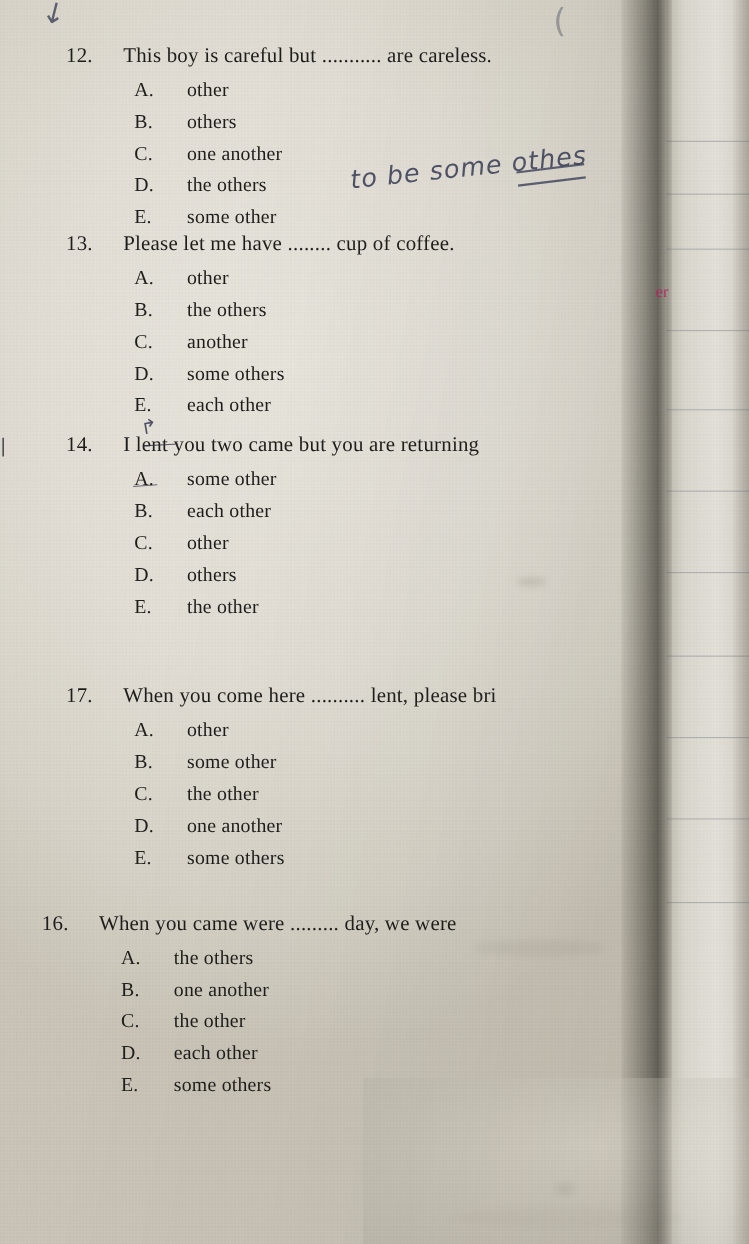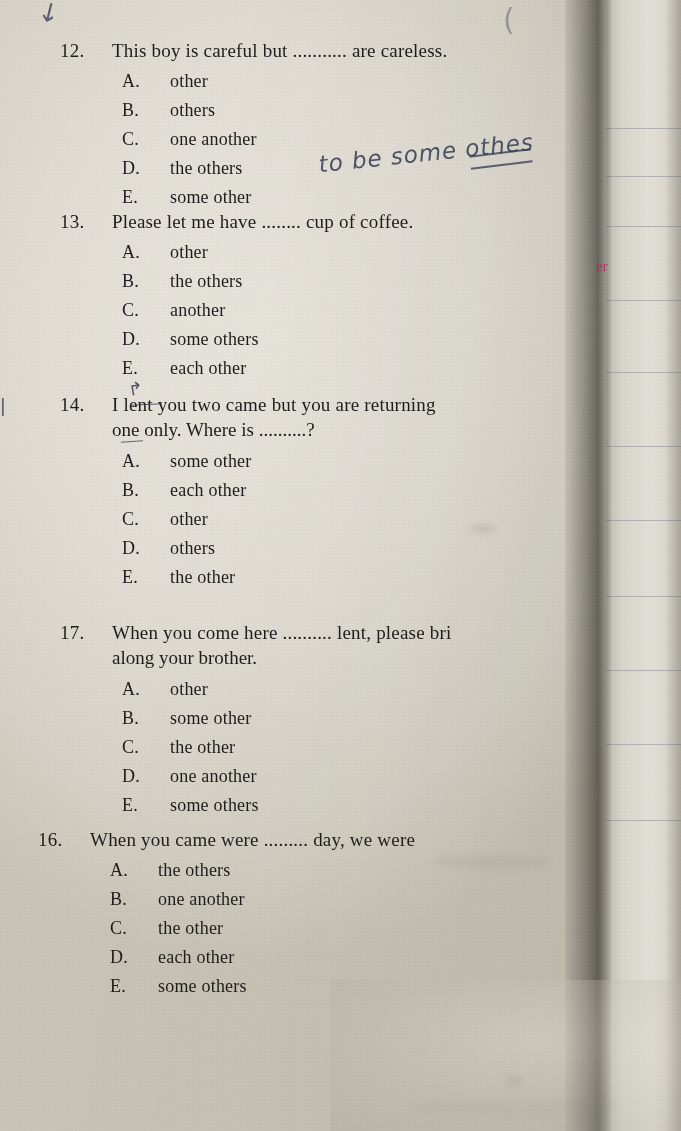--- a/index.html
+++ b/index.html
@@ -307,21 +307,20 @@
           <span class="opt-text">each other</span>
         </div>
       </div>
     </div>
 
     <div class="q" style="top:392px">
       <div class="q-head">
         <span class="q-num">14.</span>
         <span class="q-text">I lent you two came but you are returning</span>
       </div>
-      <div class="q-cont">one only. Where is ..........?</div>
       <div class="opts">
         <div class="opt">
           <span class="opt-letter">A.</span>
           <span class="opt-text">some other</span>
         </div>
         <div class="opt">
           <span class="opt-letter">B.</span>
           <span class="opt-text">each other</span>
         </div>
         <div class="opt">
@@ -337,21 +336,20 @@
           <span class="opt-text">the other</span>
         </div>
       </div>
     </div>
 
     <div class="q" style="top:620px">
       <div class="q-head">
         <span class="q-num">17.</span>
         <span class="q-text">When you come here .......... lent, please bri</span>
       </div>
-      <div class="q-cont">along your brother.</div>
       <div class="opts">
         <div class="opt">
           <span class="opt-letter">A.</span>
           <span class="opt-text">other</span>
         </div>
         <div class="opt">
           <span class="opt-letter">B.</span>
           <span class="opt-text">some other</span>
         </div>
         <div class="opt">

